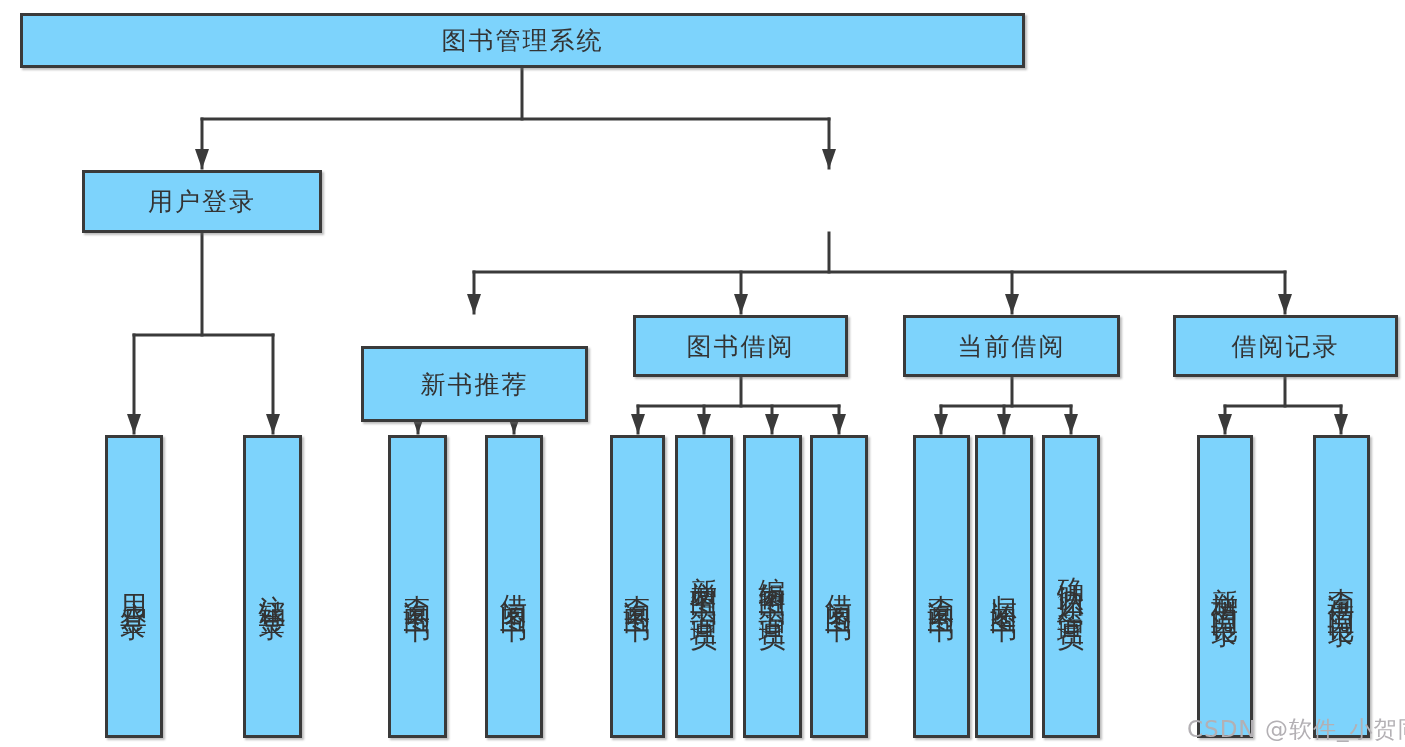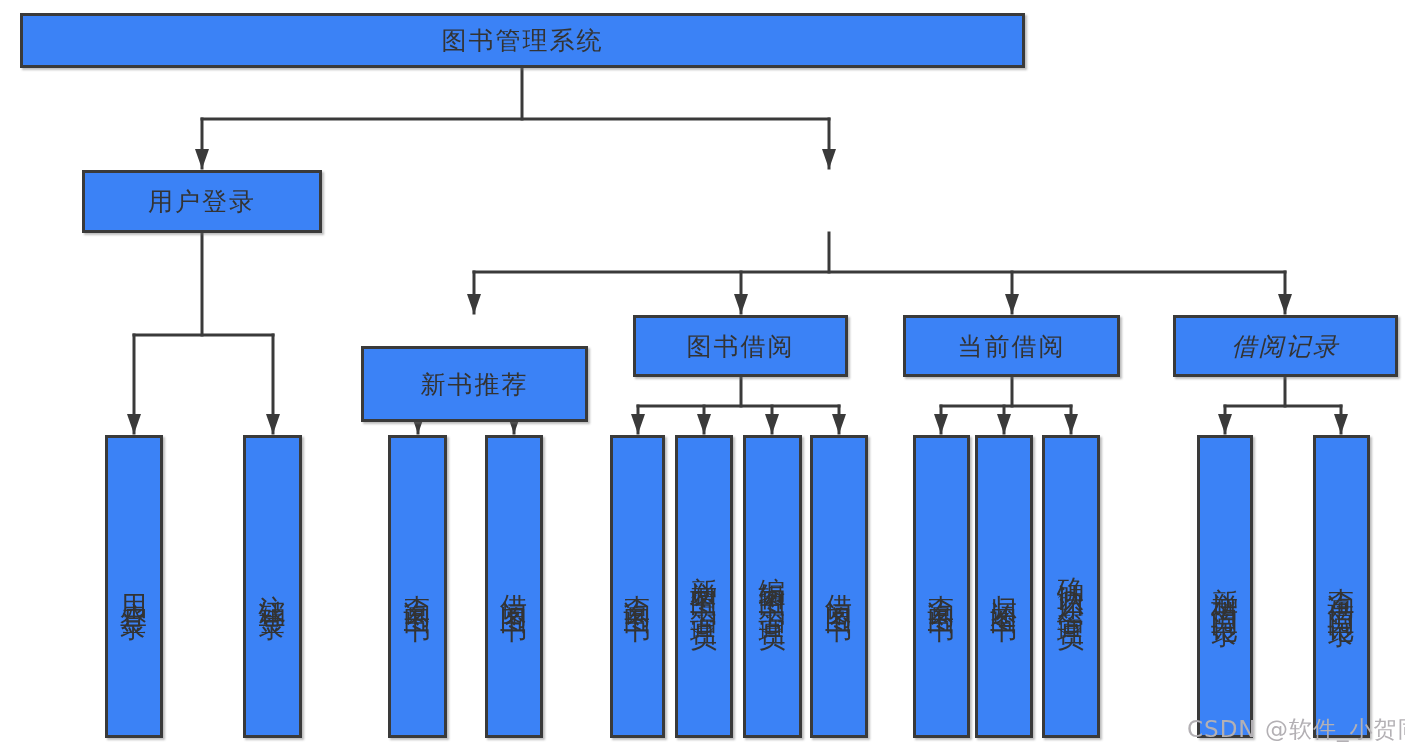--- a/index.html
+++ b/index.html
@@ -14,21 +14,21 @@
   svg.wires {
     position: absolute;
     left: 0; top: 0;
     width: 1405px; height: 747px;
     pointer-events: none;
   }
   .node {
     position: absolute;
     box-sizing: border-box;
     border: 3px solid #3a3a3a;
-    background: #3b82f6;
+    background: #7dd3fc;
     color: #333333;
     display: flex;
     align-items: center;
     justify-content: center;
     box-shadow: 2px 2px 2px rgba(110,110,110,0.45);
   }
   .h-label { font-size: 25px; letter-spacing: 2px; white-space: nowrap; }
   .v-label {
     writing-mode: vertical-rl;
     text-orientation: mixed;
@@ -39,21 +39,21 @@
   }
   
   .n-root   { left: 20px;  top: 13px;  width: 1005px; height: 55px; }
   
   .n-login  { left: 82px;  top: 170px; width: 240px; height: 63px; }
   .n-mgmt   { left: 712px; top: 170px; width: 235px; height: 63px; }
   
   .n-newrec { left: 361px; top: 315px; width: 227px; height: 76px; margin-top: 31px; }
   .n-borrow { left: 633px; top: 315px; width: 215px; height: 62px; }
   .n-curr   { left: 903px; top: 315px; width: 217px; height: 62px; }
-  .n-record { left: 1173px;top: 315px; width: 225px; height: 62px; font-style: italic; }
+  .n-record { left: 1173px;top: 315px; width: 225px; height: 62px; }
   
   .leaf { top: 435px; height: 303px; }
   .l1  { left: 105px;  width: 58px; }
   .l2  { left: 243px;  width: 59px; }
   .l3  { left: 388px;  width: 59px; }
   .l4  { left: 485px;  width: 58px; }
   .l5  { left: 610px;  width: 55px; }
   .l6  { left: 675px;  width: 58px; }
   .l7  { left: 743px;  width: 59px; }
   .l8  { left: 810px;  width: 58px; }

